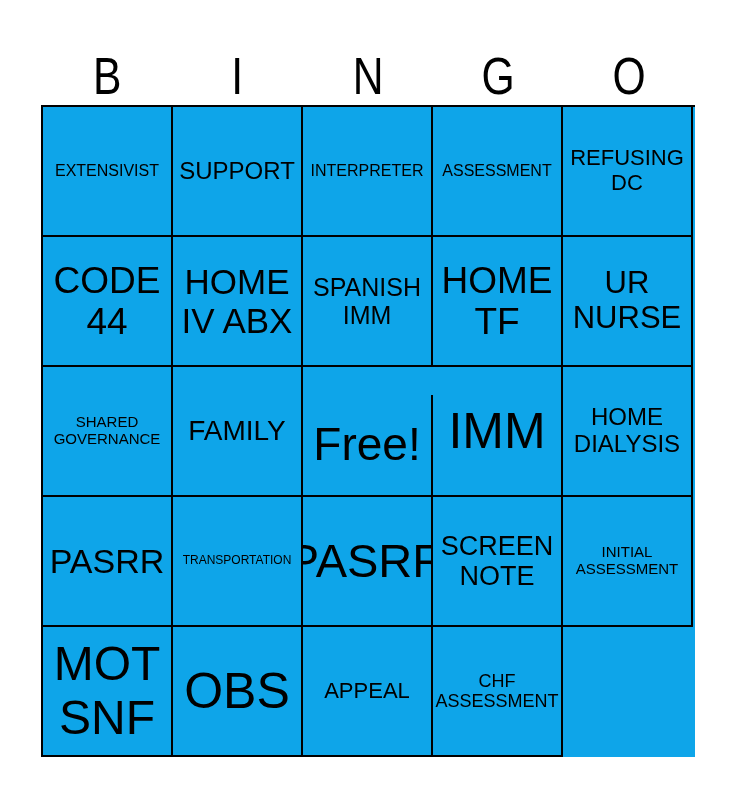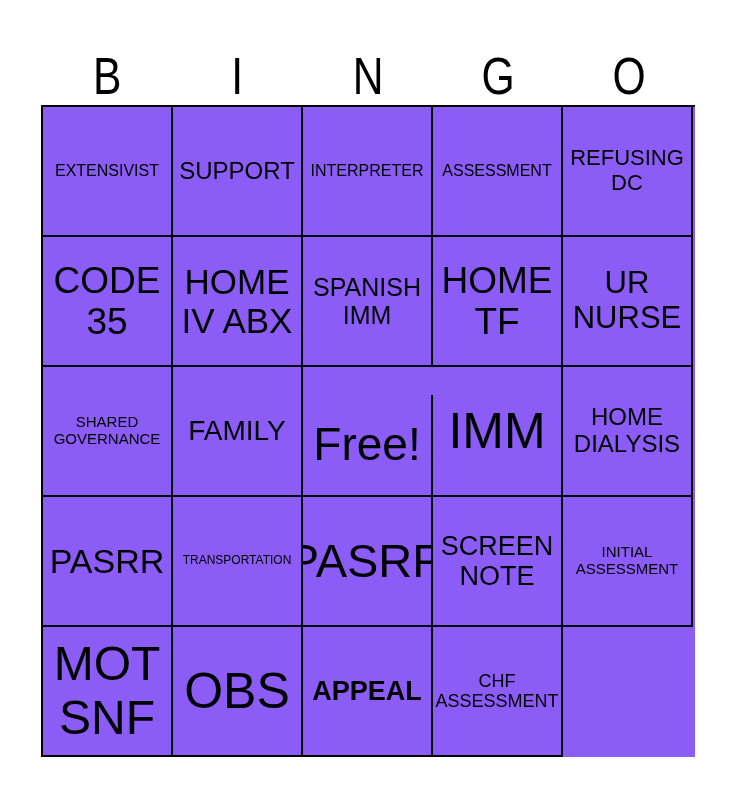--- a/index.html
+++ b/index.html
@@ -28,21 +28,21 @@
     transform: scaleX(0.82);
   }
   .card {
     width: 652px;
     margin: 0 auto;
     border-top: 2px solid #000000;
     border-left: 2px solid #000000;
     display: grid;
     grid-template-columns: repeat(5, 130px);
     grid-auto-rows: 130px;
-    background: #8b5cf6;
+    background: #0ea5e9;
   }
   .cell {
     box-sizing: border-box;
     border-right: 2px solid #000000;
     border-bottom: 2px solid #000000;
     display: flex;
     align-items: center;
     justify-content: center;
     text-align: center;
     line-height: 1.12;
@@ -53,21 +53,21 @@
   .fs-12 { font-size: 12px; text-align: center; }
   .fs-15 { font-size: 15px; }
   .fs-16 { font-size: 16px; }
   .fs-18 { font-size: 18px; }
   .fs-19 { font-size: 19px; }
   .fs-22 { font-size: 22px; }
   .fs-24 { font-size: 24px; }
   .fs-25 { font-size: 25px; }
   .fs-27 { font-size: 27px; }
   .fs-28 { font-size: 28px; }
-  .fs-29 { font-size: 27px; font-weight: bold; }
+  .fs-29 { font-size: 22px; }
   .fs-31 { font-size: 31px; }
   .fs-34 { font-size: 34px; }
   .fs-35 { font-size: 35px; }
   .fs-37 { font-size: 37px; }
   .fs-46 { font-size: 46px; margin-top: 28px; }
   .fs-47 { font-size: 47px; }
   .fs-48 { font-size: 48px; }
   .fs-50 { font-size: 50px; }
 </style>
 </head>
@@ -84,21 +84,21 @@
   </div>
 
   <div class="card">
 
     <div class="cell fs-16">EXTENSIVIST</div>
     <div class="cell fs-24">SUPPORT</div>
     <div class="cell fs-16">INTERPRETER</div>
     <div class="cell fs-16">ASSESSMENT</div>
     <div class="cell fs-22">REFUSING DC</div>
 
-    <div class="cell fs-37">CODE 35</div>
+    <div class="cell fs-37">CODE 44</div>
     <div class="cell fs-35">HOME IV ABX</div>
     <div class="cell fs-25">SPANISH IMM</div>
     <div class="cell fs-37">HOME TF</div>
     <div class="cell fs-31">UR NURSE</div>
 
     <div class="cell fs-15">SHARED GOVERNANCE</div>
     <div class="cell fs-28">FAMILY</div>
     <div class="cell fs-46">Free!</div>
     <div class="cell fs-50">IMM</div>
     <div class="cell fs-24">HOME DIALYSIS</div>

